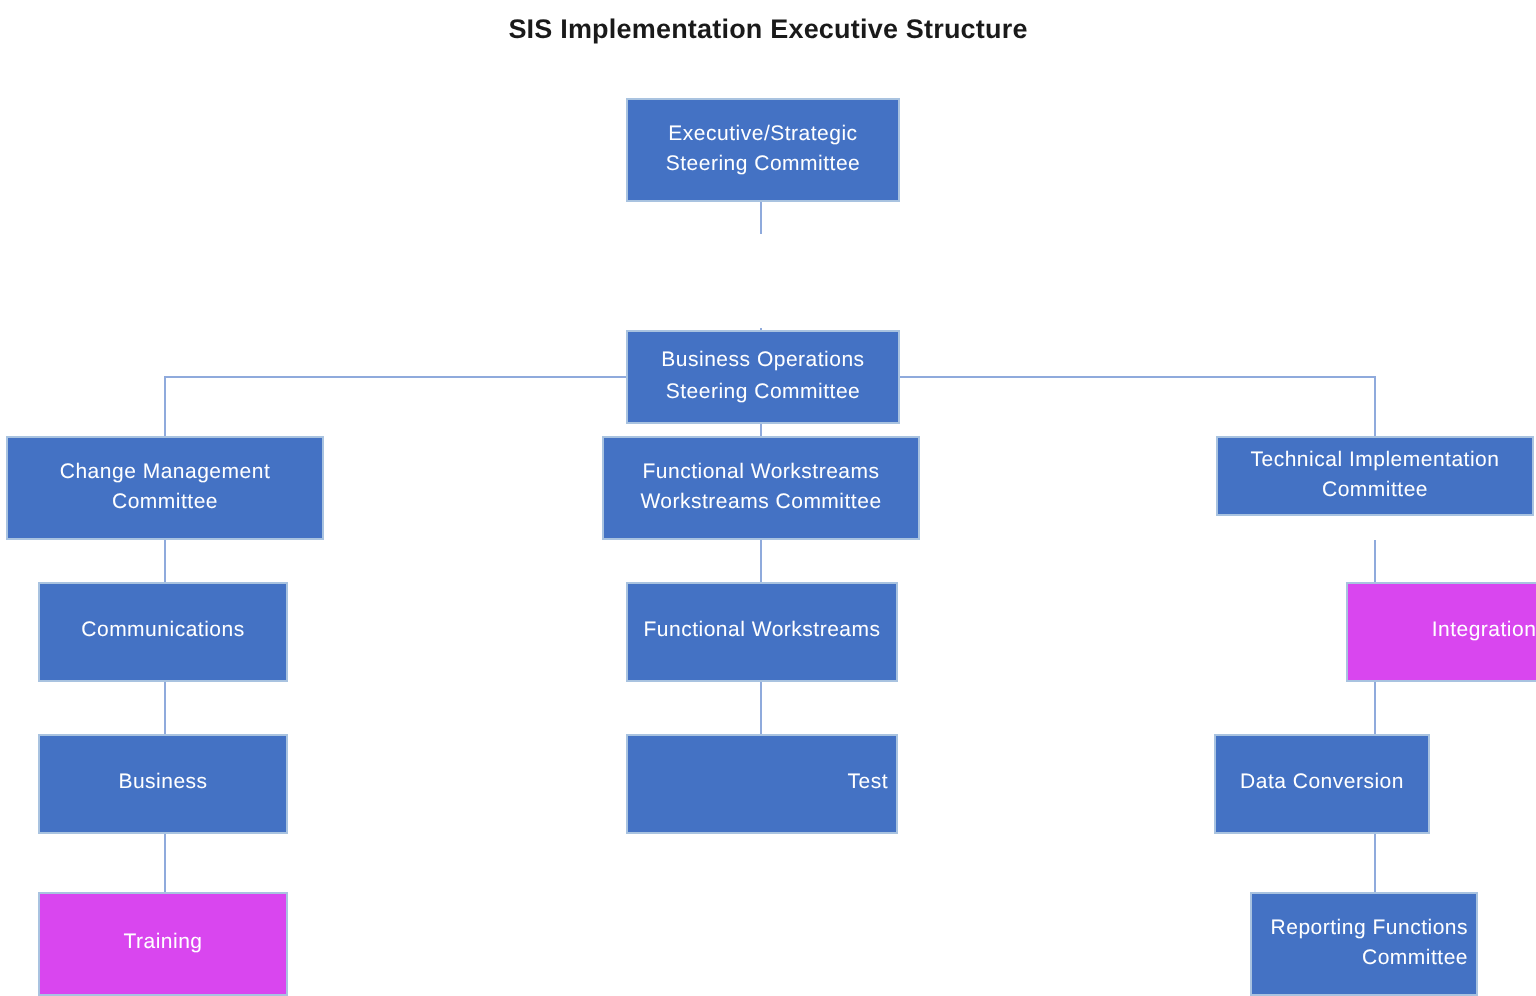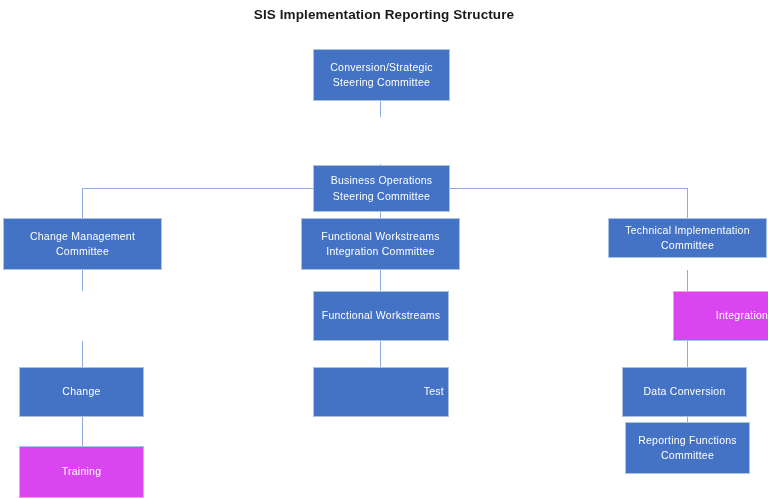--- a/index.html
+++ b/index.html
@@ -54,21 +54,21 @@
     background: #8FAADC;
   }
   .connector.v { width: 1px; }
   .connector.h { height: 1px; }
 </style>
 </head>
 <body>
 
 <div id="canvas" style="background: rgb(255, 255, 255);">
 
-  <div id="chart-title" style="color: rgb(26, 26, 26);">SIS Implementation Reporting Structure</div>
+  <div id="chart-title" style="color: rgb(26, 26, 26);">SIS Implementation Executive Structure</div>
 
   <div class="connector v" style="left: 380px; top: 101px; height: 16px; background: rgb(143, 170, 220);"></div>
 
   <div class="connector v" style="left: 380px; top: 164px; height: 24px; background: rgb(143, 170, 220);"></div>
   <div class="connector h" style="left: 82px; top: 188px; width: 606px; background: rgb(143, 170, 220);"></div>
   <div class="connector v" style="left: 82px; top: 188px; height: 30px; background: rgb(143, 170, 220);"></div>
   <div class="connector v" style="left: 380px; top: 188px; height: 30px; background: rgb(143, 170, 220);"></div>
   <div class="connector v" style="left: 687px; top: 188px; height: 30px; background: rgb(143, 170, 220);"></div>
 
   <div class="connector v" style="left: 82px; top: 270px; height: 21px; background: rgb(143, 170, 220);"></div>
@@ -76,61 +76,64 @@
   <div class="connector v" style="left: 82px; top: 417px; height: 29px; background: rgb(143, 170, 220);"></div>
 
   <div class="connector v" style="left: 380px; top: 270px; height: 21px; background: rgb(143, 170, 220);"></div>
   <div class="connector v" style="left: 380px; top: 341px; height: 26px; background: rgb(143, 170, 220);"></div>
 
   <div class="connector v" style="left: 687px; top: 270px; height: 21px; background: rgb(143, 170, 220);"></div>
   <div class="connector v" style="left: 687px; top: 341px; height: 26px; background: rgb(143, 170, 220);"></div>
   <div class="connector v" style="left: 687px; top: 417px; height: 29px; background: rgb(143, 170, 220);"></div>
 
   <div class="node" style="left: 313px; top: 49px; width: 137px; height: 52px; background: rgb(68, 114, 196); border-color: rgb(169, 195, 224); color: rgb(255, 255, 255);">
-    <span class="label"><span>Conversion/Strategic</span><br><span>Steering Committee</span></span>
+    <span class="label"><span>Executive/Strategic</span><br><span>Steering Committee</span></span>
   </div>
 
   <div class="node" style="left: 313px; top: 117px; width: 137px; height: 47px; background: rgb(68, 114, 196); border-color: rgb(169, 195, 224); color: rgb(255, 255, 255); margin-top: 48px;">
     <span class="label"><span>Business Operations</span><br><span>Steering Committee</span></span>
   </div>
 
   <div class="node" style="left: 3px; top: 218px; width: 159px; height: 52px; background: rgb(68, 114, 196); border-color: rgb(169, 195, 224); color: rgb(255, 255, 255); align-items: center;">
     <span class="label"><span>Change Management</span><br><span>Committee</span></span>
   </div>
 
+  <div class="node" style="left: 19px; top: 291px; width: 125px; height: 50px; background: rgb(68, 114, 196); border-color: rgb(169, 195, 224); color: rgb(255, 255, 255);">
+    <span class="label">Communications</span>
+  </div>
 
   <div class="node" style="left: 19px; top: 367px; width: 125px; height: 50px; background: rgb(68, 114, 196); border-color: rgb(169, 195, 224); color: rgb(255, 255, 255);">
-    <span class="label">Change</span>
+    <span class="label">Business</span>
   </div>
 
   <div class="node" style="left: 19px; top: 446px; width: 125px; height: 52px; background: #d946ef; border-color: rgb(169, 195, 224); color: rgb(255, 255, 255);">
     <span class="label">Training</span>
   </div>
 
   <div class="node" style="left: 301px; top: 218px; width: 159px; height: 52px; background: rgb(68, 114, 196); border-color: rgb(169, 195, 224); color: rgb(255, 255, 255);">
-    <span class="label"><span>Functional Workstreams</span><br><span>Integration Committee</span></span>
+    <span class="label"><span>Functional Workstreams</span><br><span>Workstreams Committee</span></span>
   </div>
 
   <div class="node" style="left: 313px; top: 291px; width: 136px; height: 50px; background: rgb(68, 114, 196); border-color: rgb(169, 195, 224); color: rgb(255, 255, 255);">
     <span class="label">Functional Workstreams</span>
   </div>
 
   <div class="node" style="left: 313px; top: 367px; width: 136px; height: 50px; background: rgb(68, 114, 196); border-color: rgb(169, 195, 224); color: rgb(255, 255, 255); text-align: right;">
     <span class="label">Test</span>
   </div>
 
   <div class="node" style="left: 608px; top: 218px; width: 159px; height: 40px; background: rgb(68, 114, 196); border-color: rgb(169, 195, 224); color: rgb(255, 255, 255);">
     <span class="label"><span>Technical Implementation</span><br><span>Committee</span></span>
   </div>
 
   <div class="node" style="left: 625px; top: 291px; width: 138px; height: 50px; background: #d946ef; border-color: rgb(169, 195, 224); color: rgb(255, 255, 255); margin-left: 48px;">
     <span class="label">Integration</span>
   </div>
 
-  <div class="node" style="left: 622px; top: 367px; width: 125px; height: 50px; background: rgb(68, 114, 196); border-color: rgb(169, 195, 224); color: rgb(255, 255, 255);">
+  <div class="node" style="left: 607px; top: 367px; width: 108px; height: 50px; background: rgb(68, 114, 196); border-color: rgb(169, 195, 224); color: rgb(255, 255, 255);">
     <span class="label">Data Conversion</span>
   </div>
 
-  <div class="node" style="left: 625px; top: 422px; width: 125px; height: 52px; background: rgb(68, 114, 196); border-color: rgb(169, 195, 224); color: rgb(255, 255, 255);">
+  <div class="node" style="left: 625px; top: 446px; width: 114px; height: 52px; background: rgb(68, 114, 196); border-color: rgb(169, 195, 224); color: rgb(255, 255, 255); text-align: right;">
     <span class="label"><span>Reporting Functions</span><br><span>Committee</span></span>
   </div>
 
 </div>
 
 </body></html>

